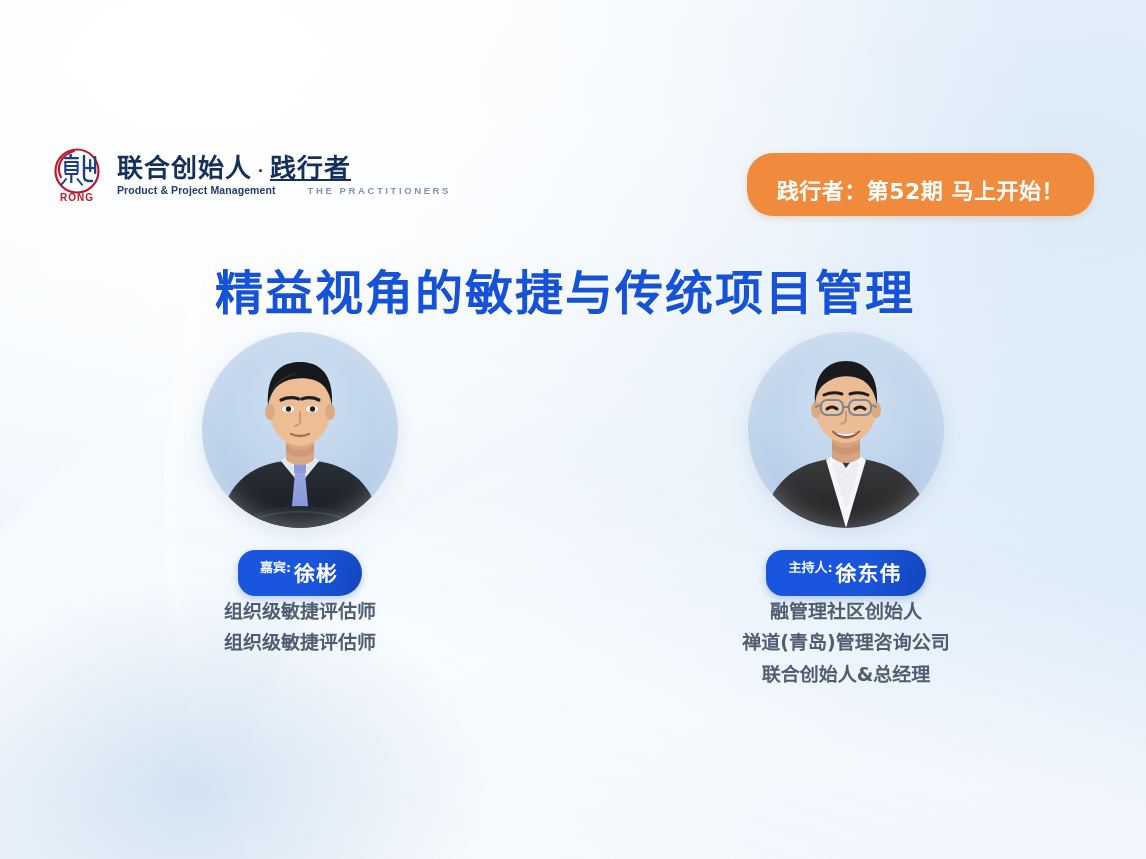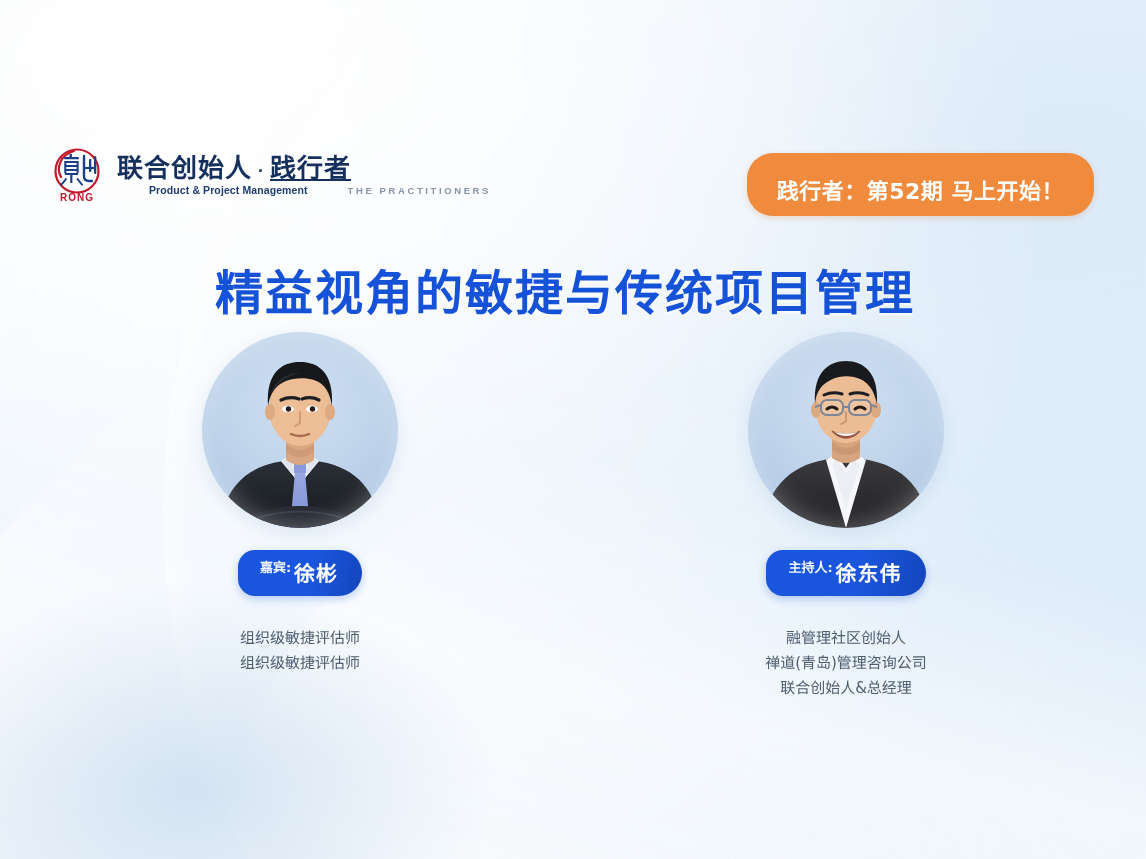--- a/index.html
+++ b/index.html
@@ -57,21 +57,21 @@
   .logo-mark{position:relative;width:56px;height:58px;flex:0 0 auto;}
   .logo-text{display:flex;flex-direction:column;line-height:1;}
   .logo-row1{display:flex;align-items:baseline;gap:6px;}
   .cn-main{
     font-size:26px;font-weight:700;color:#16305e;letter-spacing:1px;
     font-family:"DejaVu Sans","Liberation Sans",sans-serif;
   }
   .dot-sep{font-size:18px;color:#16305e;font-weight:700;}
   .cn-sub{font-size:26px;font-weight:700;color:#16305e;letter-spacing:1px;
     font-family:"DejaVu Sans","Liberation Sans",sans-serif;text-decoration:underline;}
-  .logo-row2{display:flex;align-items:baseline;gap:40px;margin-top:4px;margin-left:32px;}
+  .logo-row2{display:flex;align-items:baseline;gap:32px;margin-top:4px;}
   .en-main{font-size:10.5px;font-weight:700;color:#1f3c70;letter-spacing:.1px;}
   .en-sub{font-size:9.5px;font-weight:600;color:#8793a6;letter-spacing:2.6px;}
 
   .badge-pill{
     position:absolute;right:52px;top:153px;
     background:#f08a3c;
     color:#ffffff;
     border-radius:26px;
     padding:20px 30px 11px 30px;
     font-size:22px;font-weight:700;letter-spacing:.5px;
@@ -112,22 +112,22 @@
     display:flex;align-items:flex-start;gap:3px;
     box-shadow:0 3px 8px rgba(26,86,221,.28);
     white-space:nowrap;
   }
   .pill-role{font-size:13px;font-weight:600;opacity:.95;
     font-family:"DejaVu Sans","Liberation Sans",sans-serif;}
   .pill-name{font-size:21px;font-weight:700;letter-spacing:1px;
     font-family:"DejaVu Sans","Liberation Sans",sans-serif;}
 
   .creds{
-    margin-top:30px;text-align:center;
-    font-size:15px;line-height:1.65;color:#4e5d70;font-weight:400;
+    margin-top:0;text-align:center;
+    font-size:19px;line-height:1.65;color:#4e5d70;font-weight:700;
     font-family:"DejaVu Sans","Liberation Sans",sans-serif;
   }
   .creds div{white-space:nowrap;}
 </style>
 </head>
 <body>
 
 <div class="stage">
 
   <div class="arc-big"></div>

